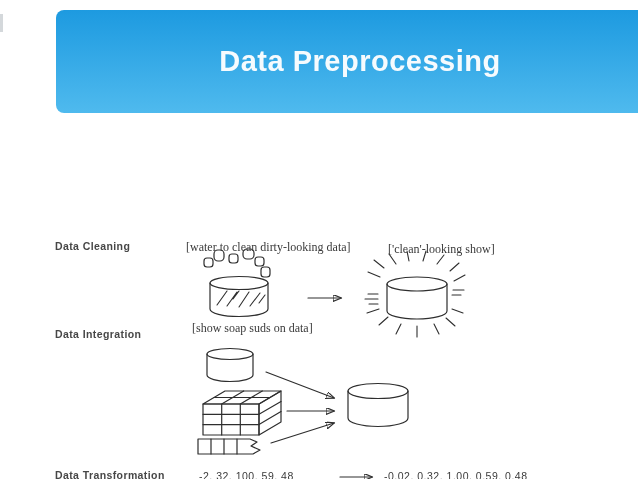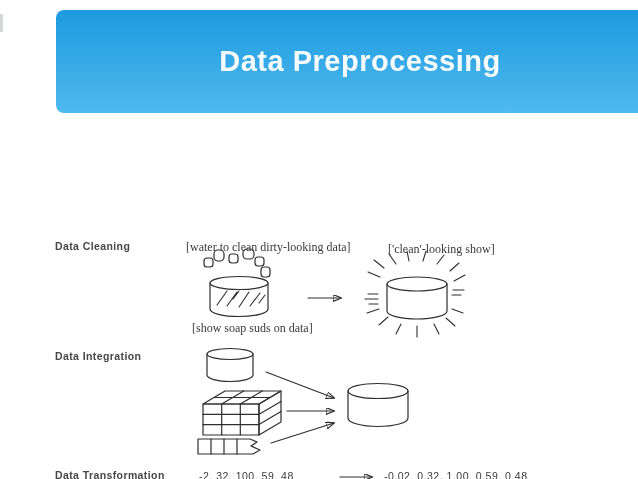--- a/index.html
+++ b/index.html
@@ -126,21 +126,21 @@
           <ellipse cx="633" cy="420" rx="4.5" ry="2.8" transform="rotate(-55 633 420)" fill="#b9b9b9" stroke="#979797"></ellipse>
           <ellipse cx="638" cy="431" rx="4.5" ry="2.8" transform="rotate(-70 638 431)" fill="#b9b9b9" stroke="#979797"></ellipse>
           <ellipse cx="640" cy="443" rx="4.5" ry="2.8" transform="rotate(85 640 443)" fill="#b9b9b9" stroke="#979797"></ellipse>
           <ellipse cx="638" cy="455" rx="4.5" ry="2.8" transform="rotate(65 638 455)" fill="#b9b9b9" stroke="#979797"></ellipse>
           <ellipse cx="633" cy="466" rx="4.5" ry="2.8" transform="rotate(50 633 466)" fill="#b9b9b9" stroke="#979797"></ellipse>
         </g>
       </g>
     </svg>
 
     <div class="lbl" style="left:55px;top:127px">Data Cleaning</div>
-    <div class="lbl" style="left:55px;top:237px">Data Integration</div>
+    <div class="lbl" style="left:55px;top:215px">Data Integration</div>
     <div class="lbl" style="left:55px;top:356px">Data Transformation</div>
 
     <div class="cap" style="left:186px;top:127px">[water to clean dirty-looking data]</div>
     <div class="cap" style="left:388px;top:129px">['clean'-looking show]</div>
     <div class="cap" style="left:192px;top:208px">[show soap suds on data]</div>
 
     <div class="seq" style="left:199px;top:357px">-2, 32, 100, 59, 48</div>
     <div class="seq" style="left:384px;top:357px">-0.02, 0.32, 1.00, 0.59, 0.48</div>
 
   </div>

